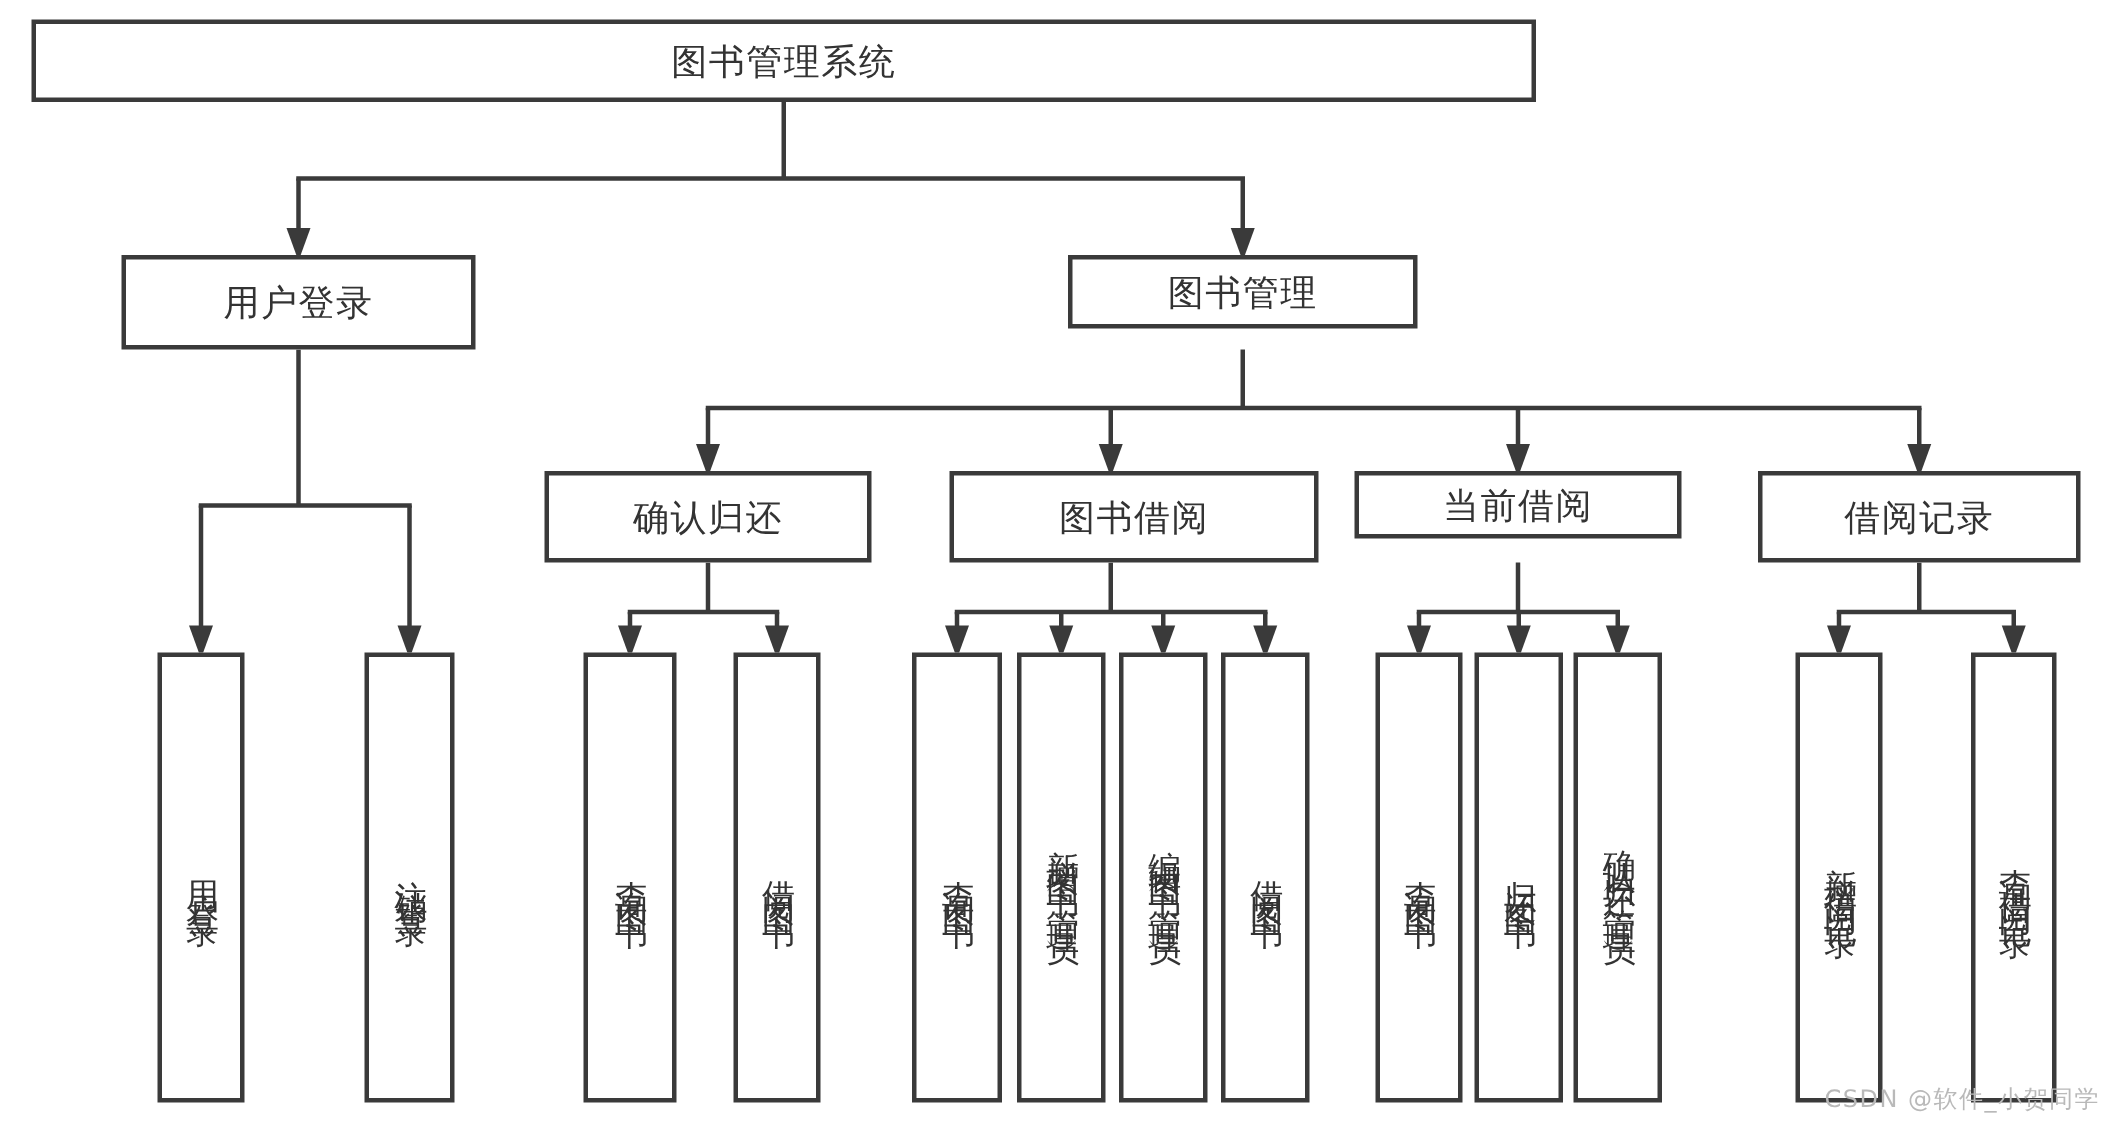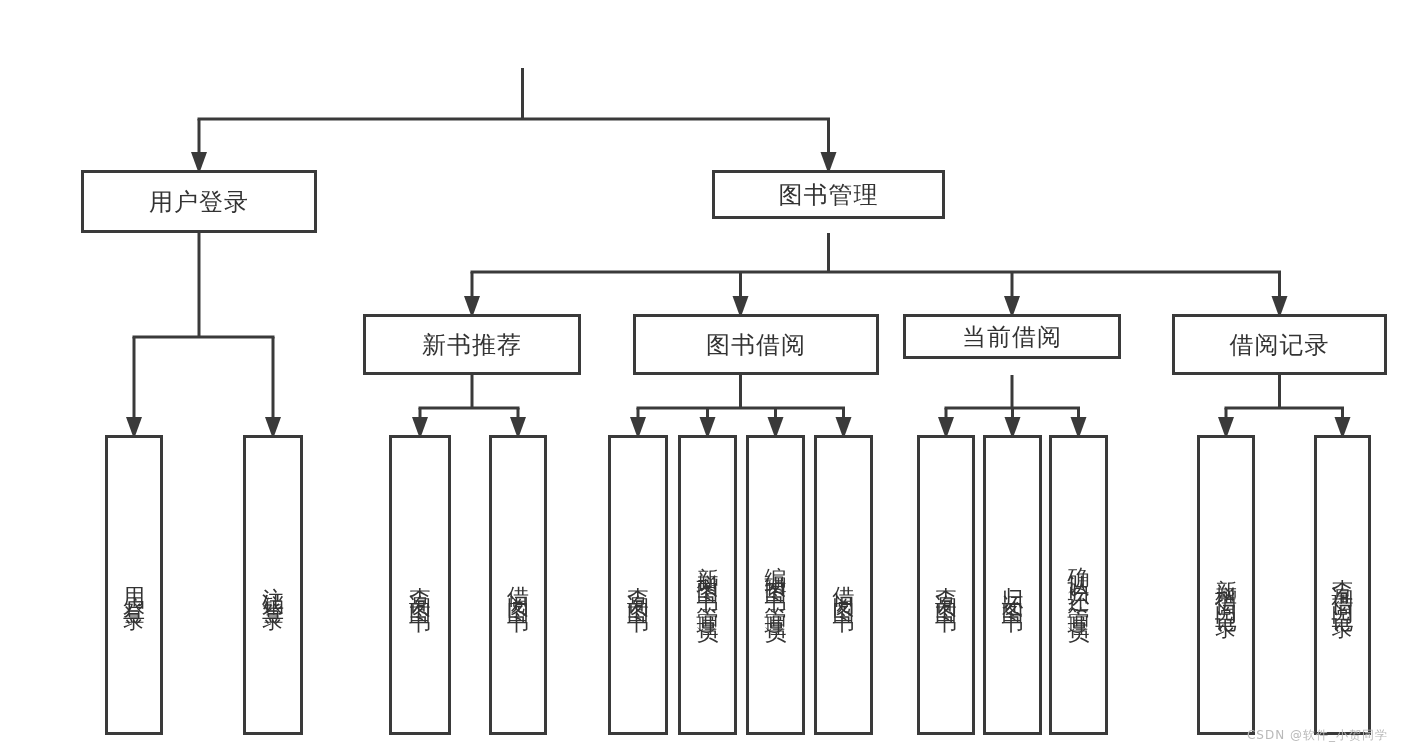--- a/index.html
+++ b/index.html
@@ -42,23 +42,23 @@
   .node.vertical span {
     writing-mode: vertical-rl;
     text-orientation: mixed;
     font-size: 22px;
     letter-spacing: 8px;
     line-height: 1;
     white-space: nowrap;
   }
   #watermark {
     position: absolute;
-    right: 17px;
+    right: 5px;
     bottom: 3px;
-    font-size: 12px;
+    font-size: 16px;
     color: #b9b9b9;
     letter-spacing: 1px;
     white-space: nowrap;
     z-index: 3;
   }
 </style>
 </head>
 <body>
 
 <div id="stage">
@@ -110,28 +110,31 @@
       <line x1="1078.5" y1="408" x2="1078.5" y2="421" stroke="#3a3a3a" stroke-width="3"></line>
       <polygon points="1078.5,439 1070.5,417 1086.5,417" fill="#3a3a3a"></polygon>
       <line x1="1279.5" y1="375" x2="1279.5" y2="408" stroke="#3a3a3a" stroke-width="3"></line>
       <line x1="1224.5" y1="408" x2="1344" y2="408" stroke="#3a3a3a" stroke-width="3"></line>
       <line x1="1226" y1="408" x2="1226" y2="421" stroke="#3a3a3a" stroke-width="3"></line>
       <polygon points="1226,439 1218,417 1234,417" fill="#3a3a3a"></polygon>
       <line x1="1342.5" y1="408" x2="1342.5" y2="421" stroke="#3a3a3a" stroke-width="3"></line>
       <polygon points="1342.5,439 1334.5,417 1350.5,417" fill="#3a3a3a"></polygon>
     </svg>
   <div id="watermark">CSDN @软件_小贺同学</div>
+<div class="node horizontal" style="left: 21px; top: 13px; width: 1003px; height: 55px;">
+      <span>图书管理系统</span>
+    </div>
     <div class="node horizontal" style="left: 81px; top: 170px; width: 236px; height: 63px;">
       <span>用户登录</span>
     </div>
     <div class="node horizontal" style="left: 712px; top: 170px; width: 233px; height: 49px;">
       <span>图书管理</span>
     </div>
     <div class="node horizontal" style="left: 363px; top: 314px; width: 218px; height: 61px;">
-      <span>新书推荐</span>
+      <span>确认归还</span>
     </div>
     <div class="node horizontal" style="left: 633px; top: 314px; width: 246px; height: 61px;">
       <span>图书借阅</span>
     </div>
     <div class="node horizontal" style="left: 903px; top: 314px; width: 218px; height: 45px;">
       <span>当前借阅</span>
     </div>
     <div class="node horizontal" style="left: 1172px; top: 314px; width: 215px; height: 61px;">
       <span>借阅记录</span>
     </div>

